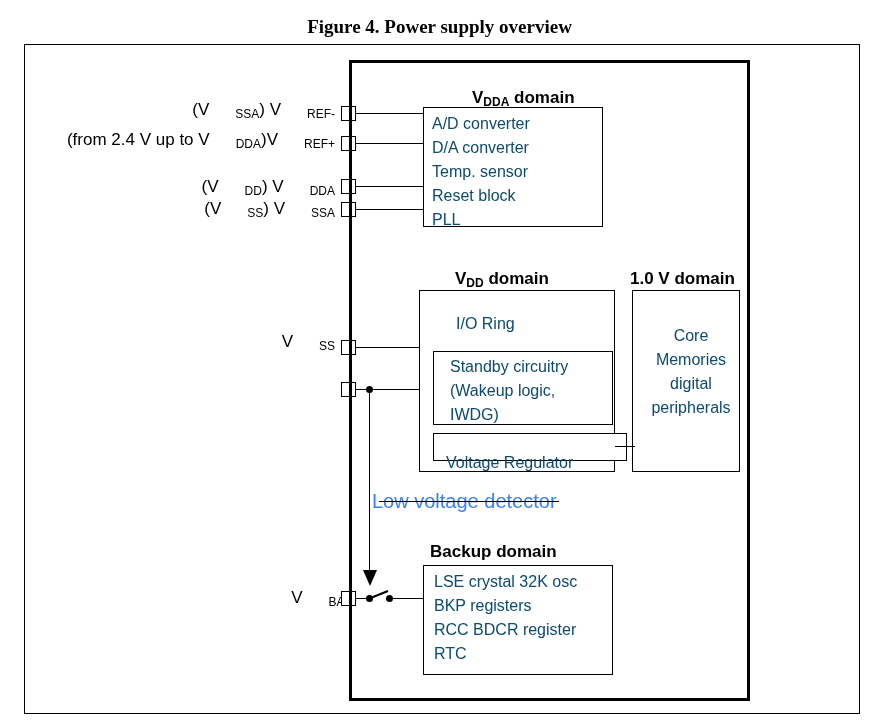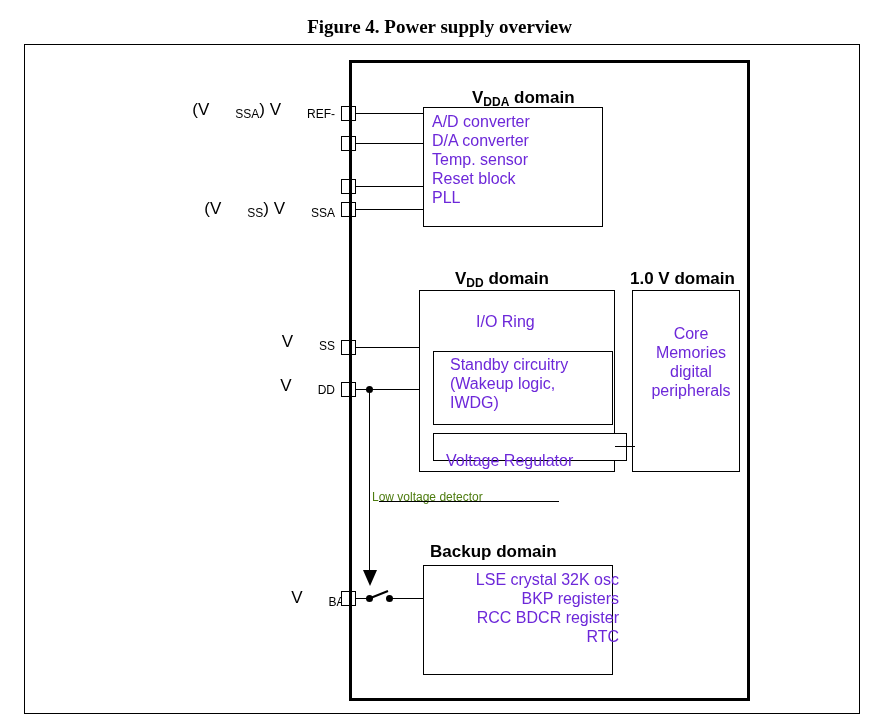--- a/index.html
+++ b/index.html
@@ -117,30 +117,30 @@
   .dot {
     position: absolute;
     width: 7px;
     height: 7px;
     border-radius: 50%;
     background: #000;
   }
   .lvd-label {
     position: absolute;
     font-family: "Liberation Sans", sans-serif;
-    font-size: 12px;
-    color: #4d7c0f;
+    font-size: 20px;
+    color: #3b82f6;
     white-space: nowrap;
   }
   .inner-text-block {
     position: absolute;
     font-family: "Liberation Sans", sans-serif;
     font-size: 16px;
-    color: #6d28d9;
-    line-height: 19px;
+    color: #0c4a6e;
+    line-height: 24px;
     white-space: pre-line;
   }
   .centered-text {
     text-align: center;
   }
 </style>
 </head>
 <body>
 
 <div id="root">
@@ -152,66 +152,67 @@
   <div class="chip-box"></div>
 
   <div class="domain-label" style="left:472px; top:88px;">V<sub>DDA</sub> domain</div>
   <div class="block" style="left:423px; top:107px; width:180px; height:120px;"></div>
   <div class="inner-text-block" style="left:432px; top:112px; width:170px;">A/D converter<br>D/A converter<br>Temp. sensor<br>Reset block<br>PLL</div>
 
   <div class="pin-label" style="left:60px; top:100px; width:275px;">(V<sub>SSA</sub>) V<sub>REF-</sub></div>
   <div class="pin" style="left:341px; top:106px;"></div>
   <div class="wire-h" style="left:356px; top:113px; width:68px;"></div>
 
+  <div class="pin-label" style="left:20px; top:130px; width:315px;">(from 2.4 V up to V<sub>DDA</sub>)V<sub>REF+</sub></div>
   <div class="pin" style="left:341px; top:136px;"></div>
   <div class="wire-h" style="left:356px; top:143px; width:68px;"></div>
 
+  <div class="pin-label" style="left:60px; top:177px; width:275px;">(V<sub>DD</sub>)  V<sub>DDA</sub></div>
   <div class="pin" style="left:341px; top:179px;"></div>
   <div class="wire-h" style="left:356px; top:186px; width:68px;"></div>
 
   <div class="pin-label" style="left:60px; top:199px; width:275px;">(V<sub>SS</sub>)  V<sub>SSA</sub></div>
   <div class="pin" style="left:341px; top:202px;"></div>
   <div class="wire-h" style="left:356px; top:209px; width:68px;"></div>
 
   <div class="domain-label" style="left:455px; top:269px;">V<sub>DD</sub> domain</div>
   <div class="block" style="left:419px; top:290px; width:196px; height:182px;"></div>
-  <div class="inner-text-block" style="left:476px; top:312px;">I/O Ring</div>
+  <div class="inner-text-block" style="left:456px; top:312px;">I/O Ring</div>
 
   <div class="block" style="left:433px; top:351px; width:180px; height:74px;"></div>
   <div class="inner-text-block" style="left:450px; top:355px; width:170px;">Standby circuitry<br>(Wakeup logic,<br>IWDG)</div>
 
   <div class="block" style="left:433px; top:433px; width:194px; height:28px;"></div>
   <div class="inner-text-block" style="left:446px; top:451px;">Voltage Regulator</div>
 
   <div class="domain-label" style="left:630px; top:269px;">1.0 V domain</div>
   <div class="block" style="left:632px; top:290px; width:108px; height:182px;"></div>
   <div class="inner-text-block centered-text" style="left:632px; top:324px; width:118px;">Core<br>Memories<br>digital<br>peripherals</div>
 
   <div class="wire-h" style="left:615px; top:446px; width:20px;"></div>
 
   <div class="pin-label" style="left:200px; top:332px; width:135px;">V<sub>SS</sub></div>
   <div class="pin" style="left:341px; top:340px;"></div>
   <div class="wire-h" style="left:356px; top:347px; width:64px;"></div>
 
-  <div class="pin-label" style="left:200px; top:376px; width:135px;">V<sub>DD</sub></div>
   <div class="pin" style="left:341px; top:382px;"></div>
   <div class="wire-h" style="left:356px; top:389px; width:64px;"></div>
   <div class="dot" style="left:366px; top:386px;"></div>
 
   <div class="wire-v" style="left:369px; top:389px; height:190px;"></div>
   <svg style="position:absolute; left:362px; top:565px; width:16px; height:22px;">
     <polygon points="8,21 1,5 15,5" fill="#000"></polygon>
   </svg>
 
   <div class="lvd-label" style="left:372px; top:490px;">Low voltage detector</div>
   <div class="wire-h" style="left:379px; top:501px; width:180px;"></div>
 
   <div class="domain-label" style="left:430px; top:542px;">Backup domain</div>
   <div class="block" style="left:423px; top:565px; width:190px; height:110px;"></div>
-  <div class="inner-text-block" style="left:434px; top:570px; width:185px;text-align:right;">LSE crystal 32K osc<br>BKP registers<br>RCC BDCR register<br>RTC</div>
+  <div class="inner-text-block" style="left:434px; top:570px; width:185px;">LSE crystal 32K osc<br>BKP registers<br>RCC BDCR register<br>RTC</div>
 
   <div class="pin-label" style="left:216px; top:588px; width:135px;">V<sub>BAT</sub></div>
   <div class="pin" style="left:341px; top:591px;"></div>
   <div class="wire-h" style="left:356px; top:598px; width:14px;"></div>
   <div class="dot" style="left:366px; top:595px;"></div>
   <svg style="position:absolute; left:366px; top:580px; width:36px; height:26px;">
     <line x1="2" y1="19" x2="22" y2="11" stroke="#000" stroke-width="2"></line>
   </svg>
   <div class="dot" style="left:386px; top:595px;"></div>
   <div class="wire-h" style="left:390px; top:598px; width:34px;"></div>

